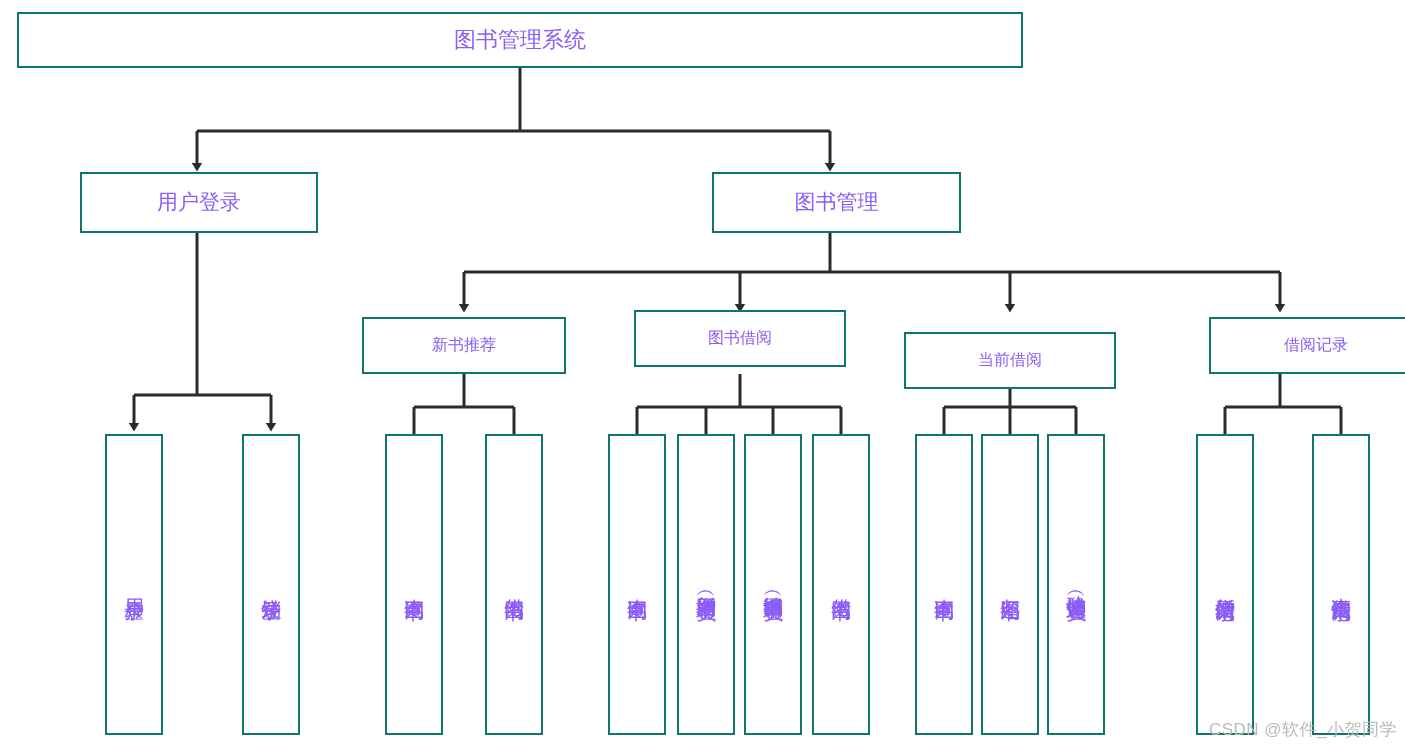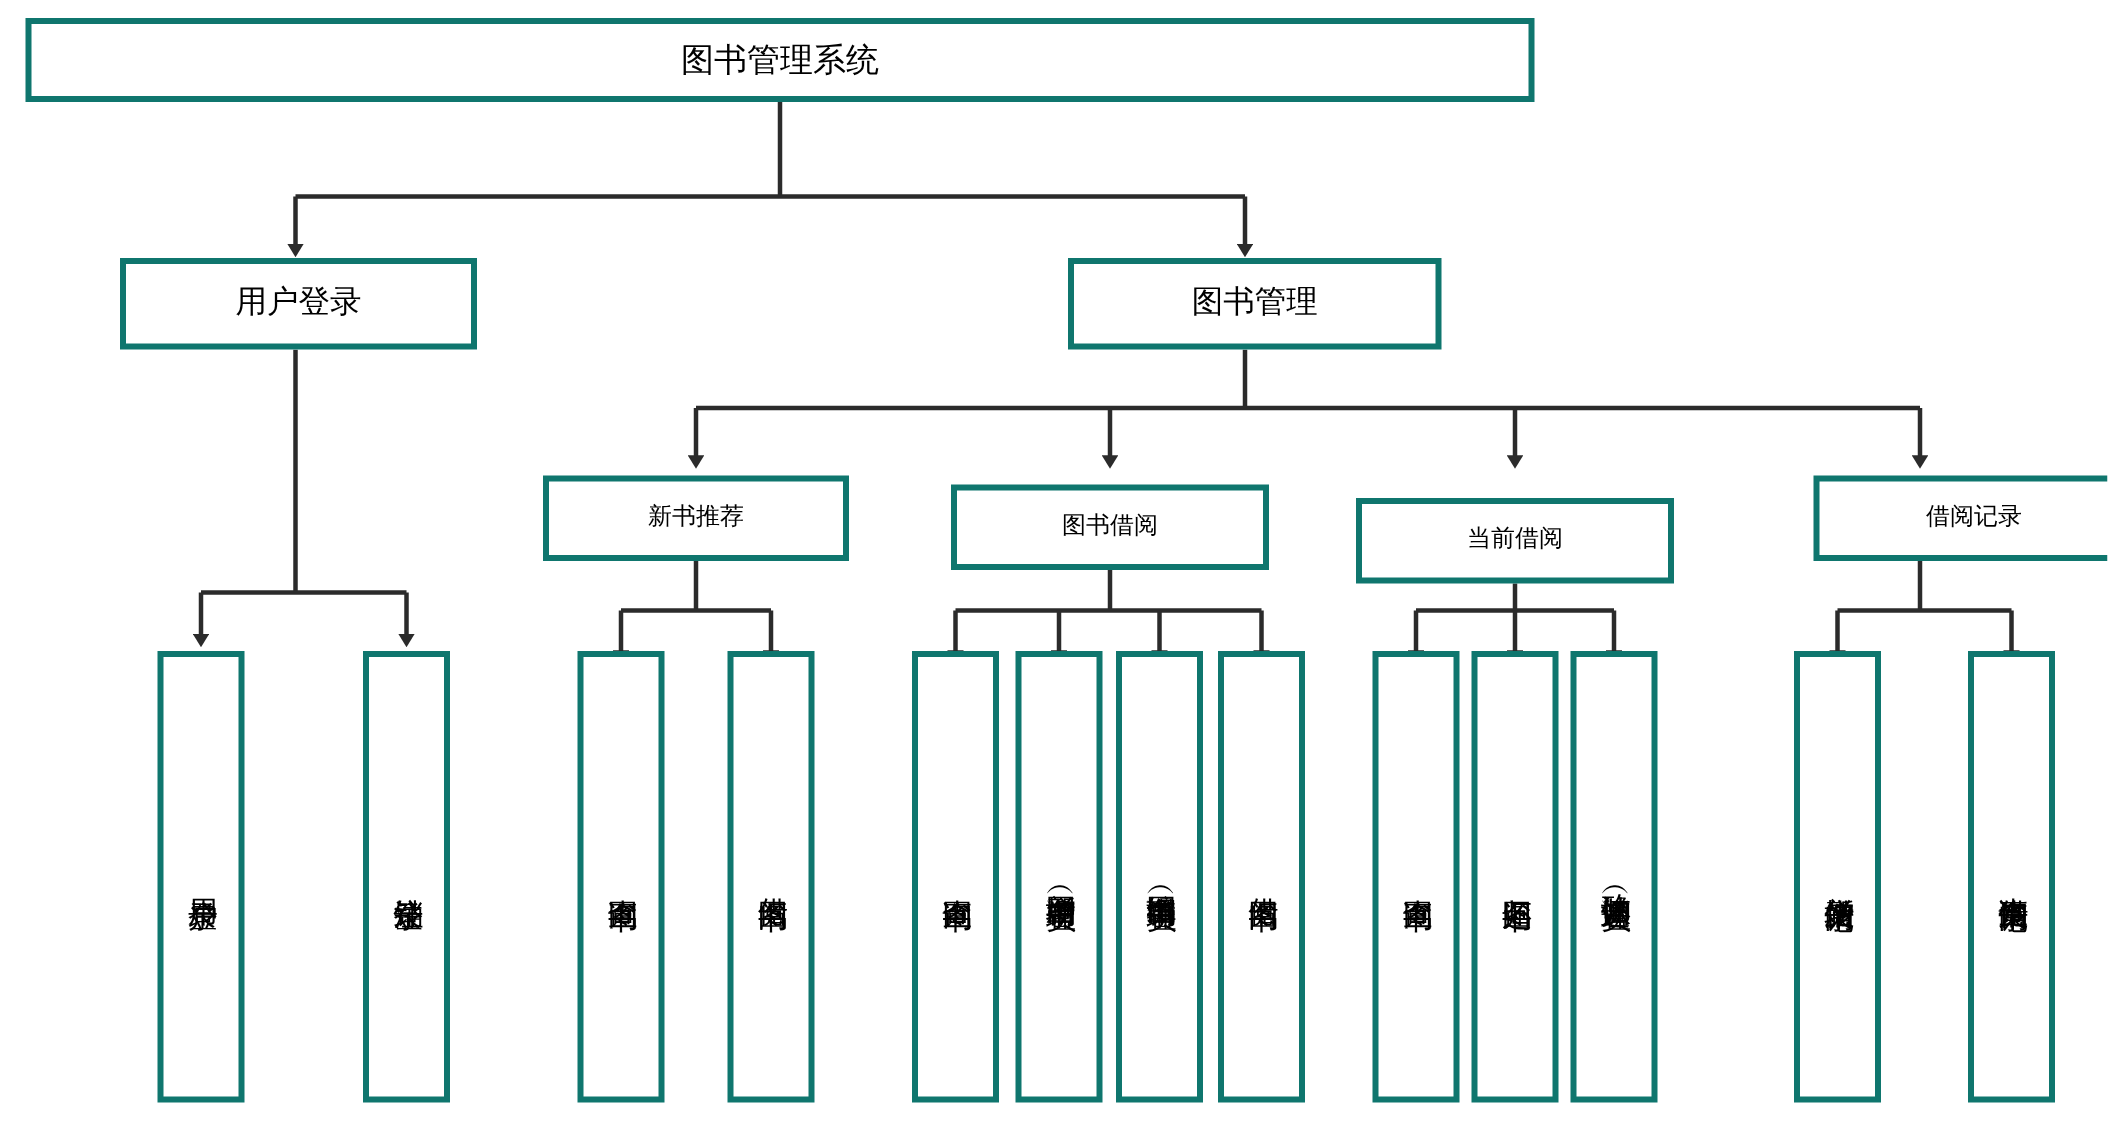--- a/index.html
+++ b/index.html
@@ -21,26 +21,26 @@
     position: absolute;
     left: 0;
     top: 0;
     width: 1405px;
     height: 747px;
     pointer-events: none;
   }
   .node {
     position: absolute;
     box-sizing: border-box;
-    border: 4px solid #0f766e;
+    border: 2px solid #0f766e;
     background: #ffffff;
     display: flex;
     align-items: center;
     justify-content: center;
-    color: #000000;
+    color: #8b5cf6;
     text-align: center;
     line-height: 1.28;
   }
   .node.root {
     font-size: 22px;
   }
   .node.lvl2 {
     font-size: 21px;
   }
   .node.lvl3 {
@@ -133,21 +133,21 @@
   <div class="node lvl2" style="left:80px; top:172px; width:238px; height:61px;">
     <span>用户登录</span>
   </div>
   <div class="node lvl2" style="left:712px; top:172px; width:249px; height:61px;">
     <span>图书管理</span>
   </div>
 
   <div class="node lvl3" style="left:362px; top:317px; width:204px; height:57px;">
     <span>新书推荐</span>
   </div>
-  <div class="node lvl3" style="left:634px; top:323px; width:212px; height:57px;">
+  <div class="node lvl3" style="left:634px; top:310px; width:212px; height:57px;">
     <span>图书借阅</span>
   </div>
   <div class="node lvl3" style="left:904px; top:317px; width:212px; height:57px;margin-top:15px;">
     <span>当前借阅</span>
   </div>
   <div class="node lvl3" style="left:1172px; top:317px; width:214px; height:57px;margin-left:37px;">
     <span>借阅记录</span>
   </div>
 
   <div class="node leaf" style="left:105px; top:434px; width:58px; height:301px;">
@@ -187,14 +187,15 @@
     <span class="vtext">确认归还（管理员）</span>
   </div>
 
   <div class="node leaf" style="left:1196px; top:434px; width:58px; height:301px;">
     <span class="vtext">新增借阅记录</span>
   </div>
   <div class="node leaf" style="left:1312px; top:434px; width:58px; height:301px;">
     <span class="vtext">查询借阅记录</span>
   </div>
 
+  <div class="watermark">CSDN @软件_小贺同学</div>
 
 </div>
 
 </body></html>

